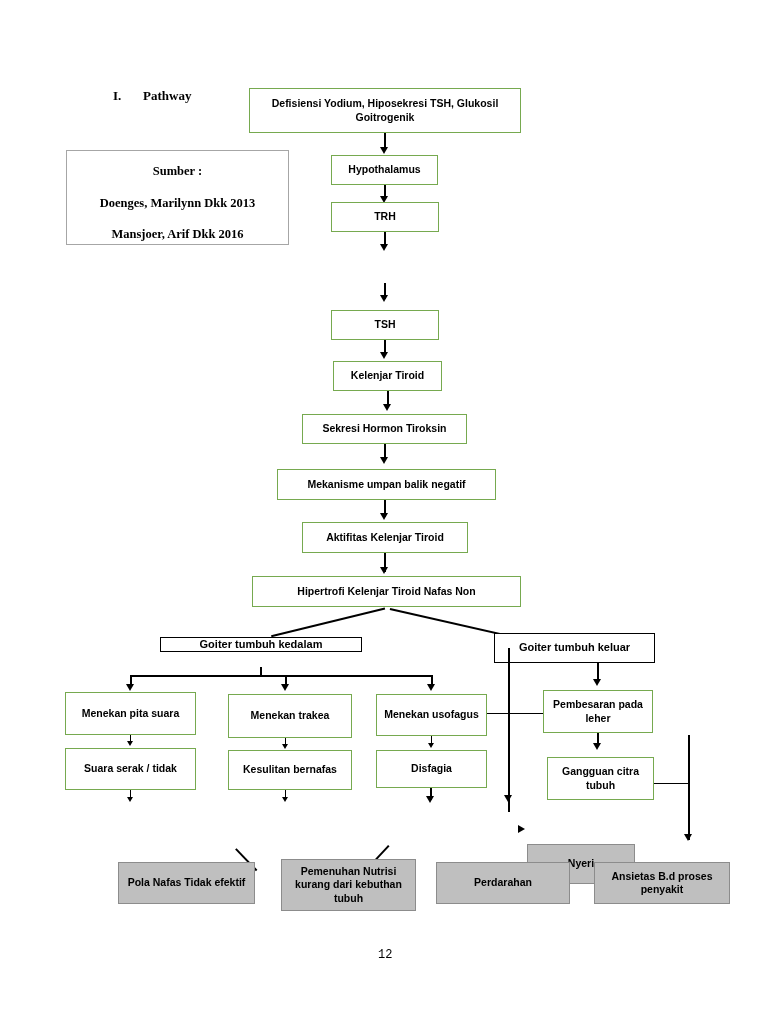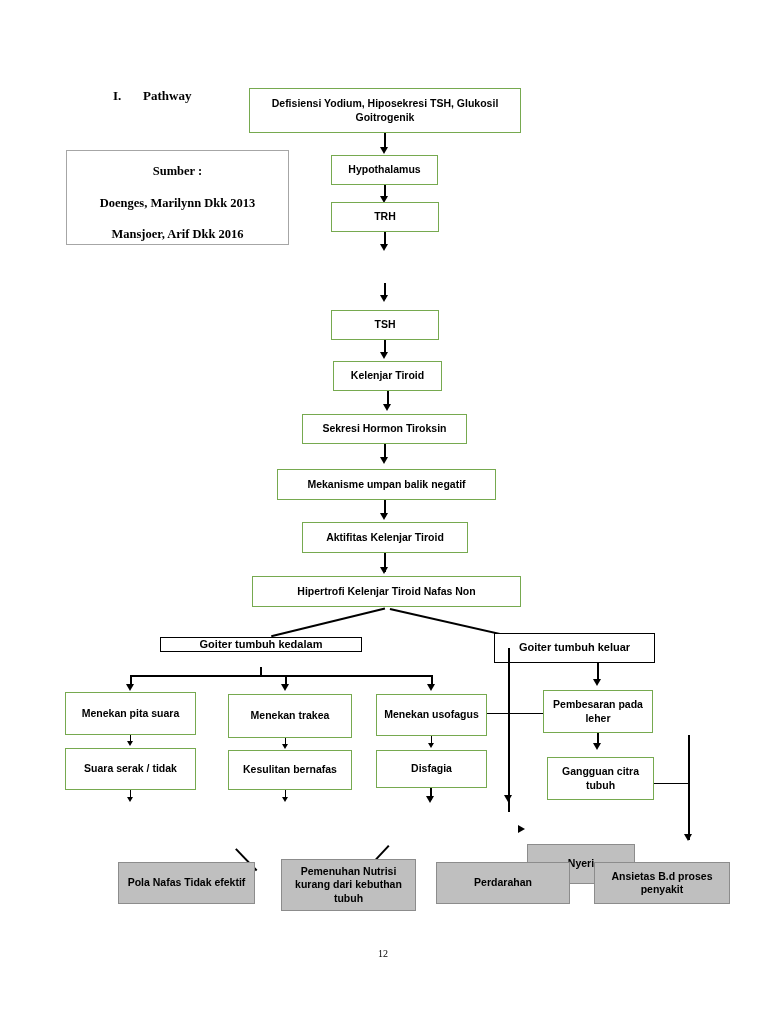--- a/index.html
+++ b/index.html
@@ -29,22 +29,22 @@
     font-family:"Liberation Serif", serif;font-weight:bold;color:#000;
     display:block;text-align:center;font-size:12.5px;padding:0;
   }
   .srcbox .ln{margin:16px;}
 
   .heading{
     position:absolute;font-family:"Liberation Serif", serif;
     font-weight:bold;font-size:13px;color:#000;white-space:nowrap;
   }
   .pagenum{
-    position:absolute;font-size:10px;color:#000;
-    font-family:Liberation Serif, serif;
+    position:absolute;font-size:12px;color:#000;
+    font-family:Liberation Mono, monospace;
   }
 
   
   .vline{position:absolute;width:1.6px;background:#000;}
   .hline{position:absolute;height:1.6px;background:#000;}
   .vline.thin{width:1.3px;}
   .hline.thin{height:1.3px;}
   .arrowdown{
     position:absolute;width:0;height:0;
     border-left:4.5px solid transparent;border-right:4.5px solid transparent;

